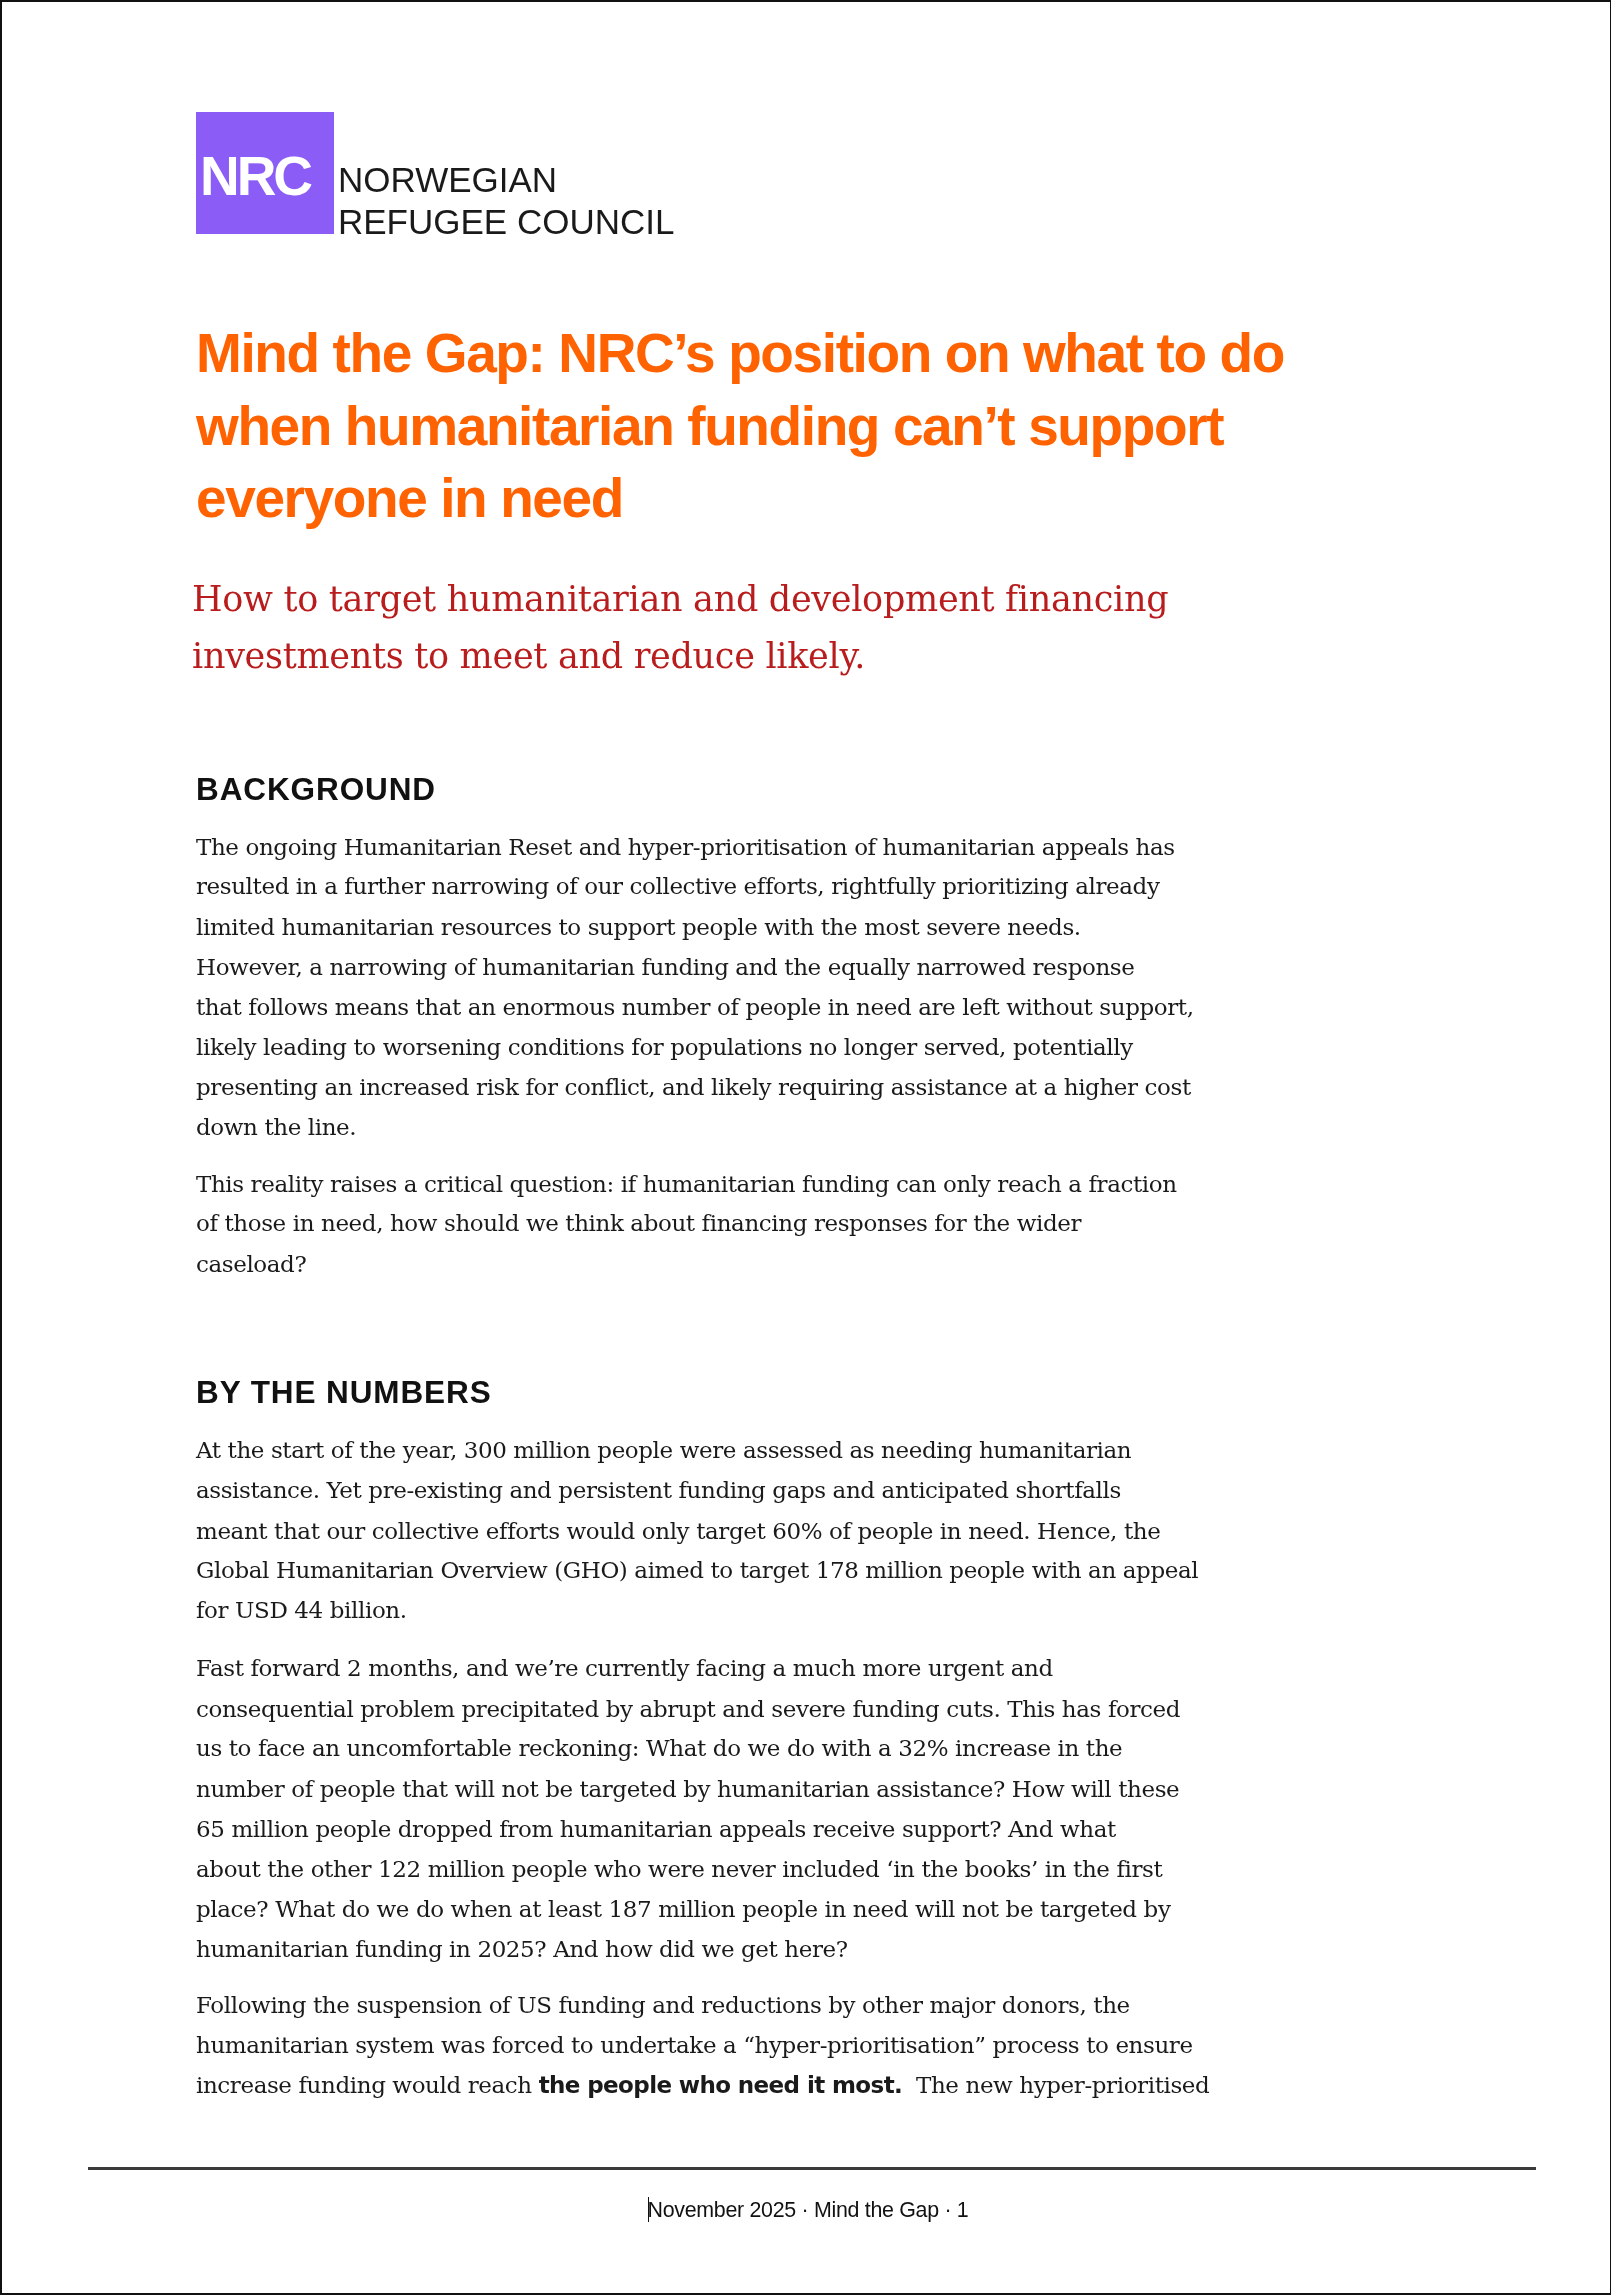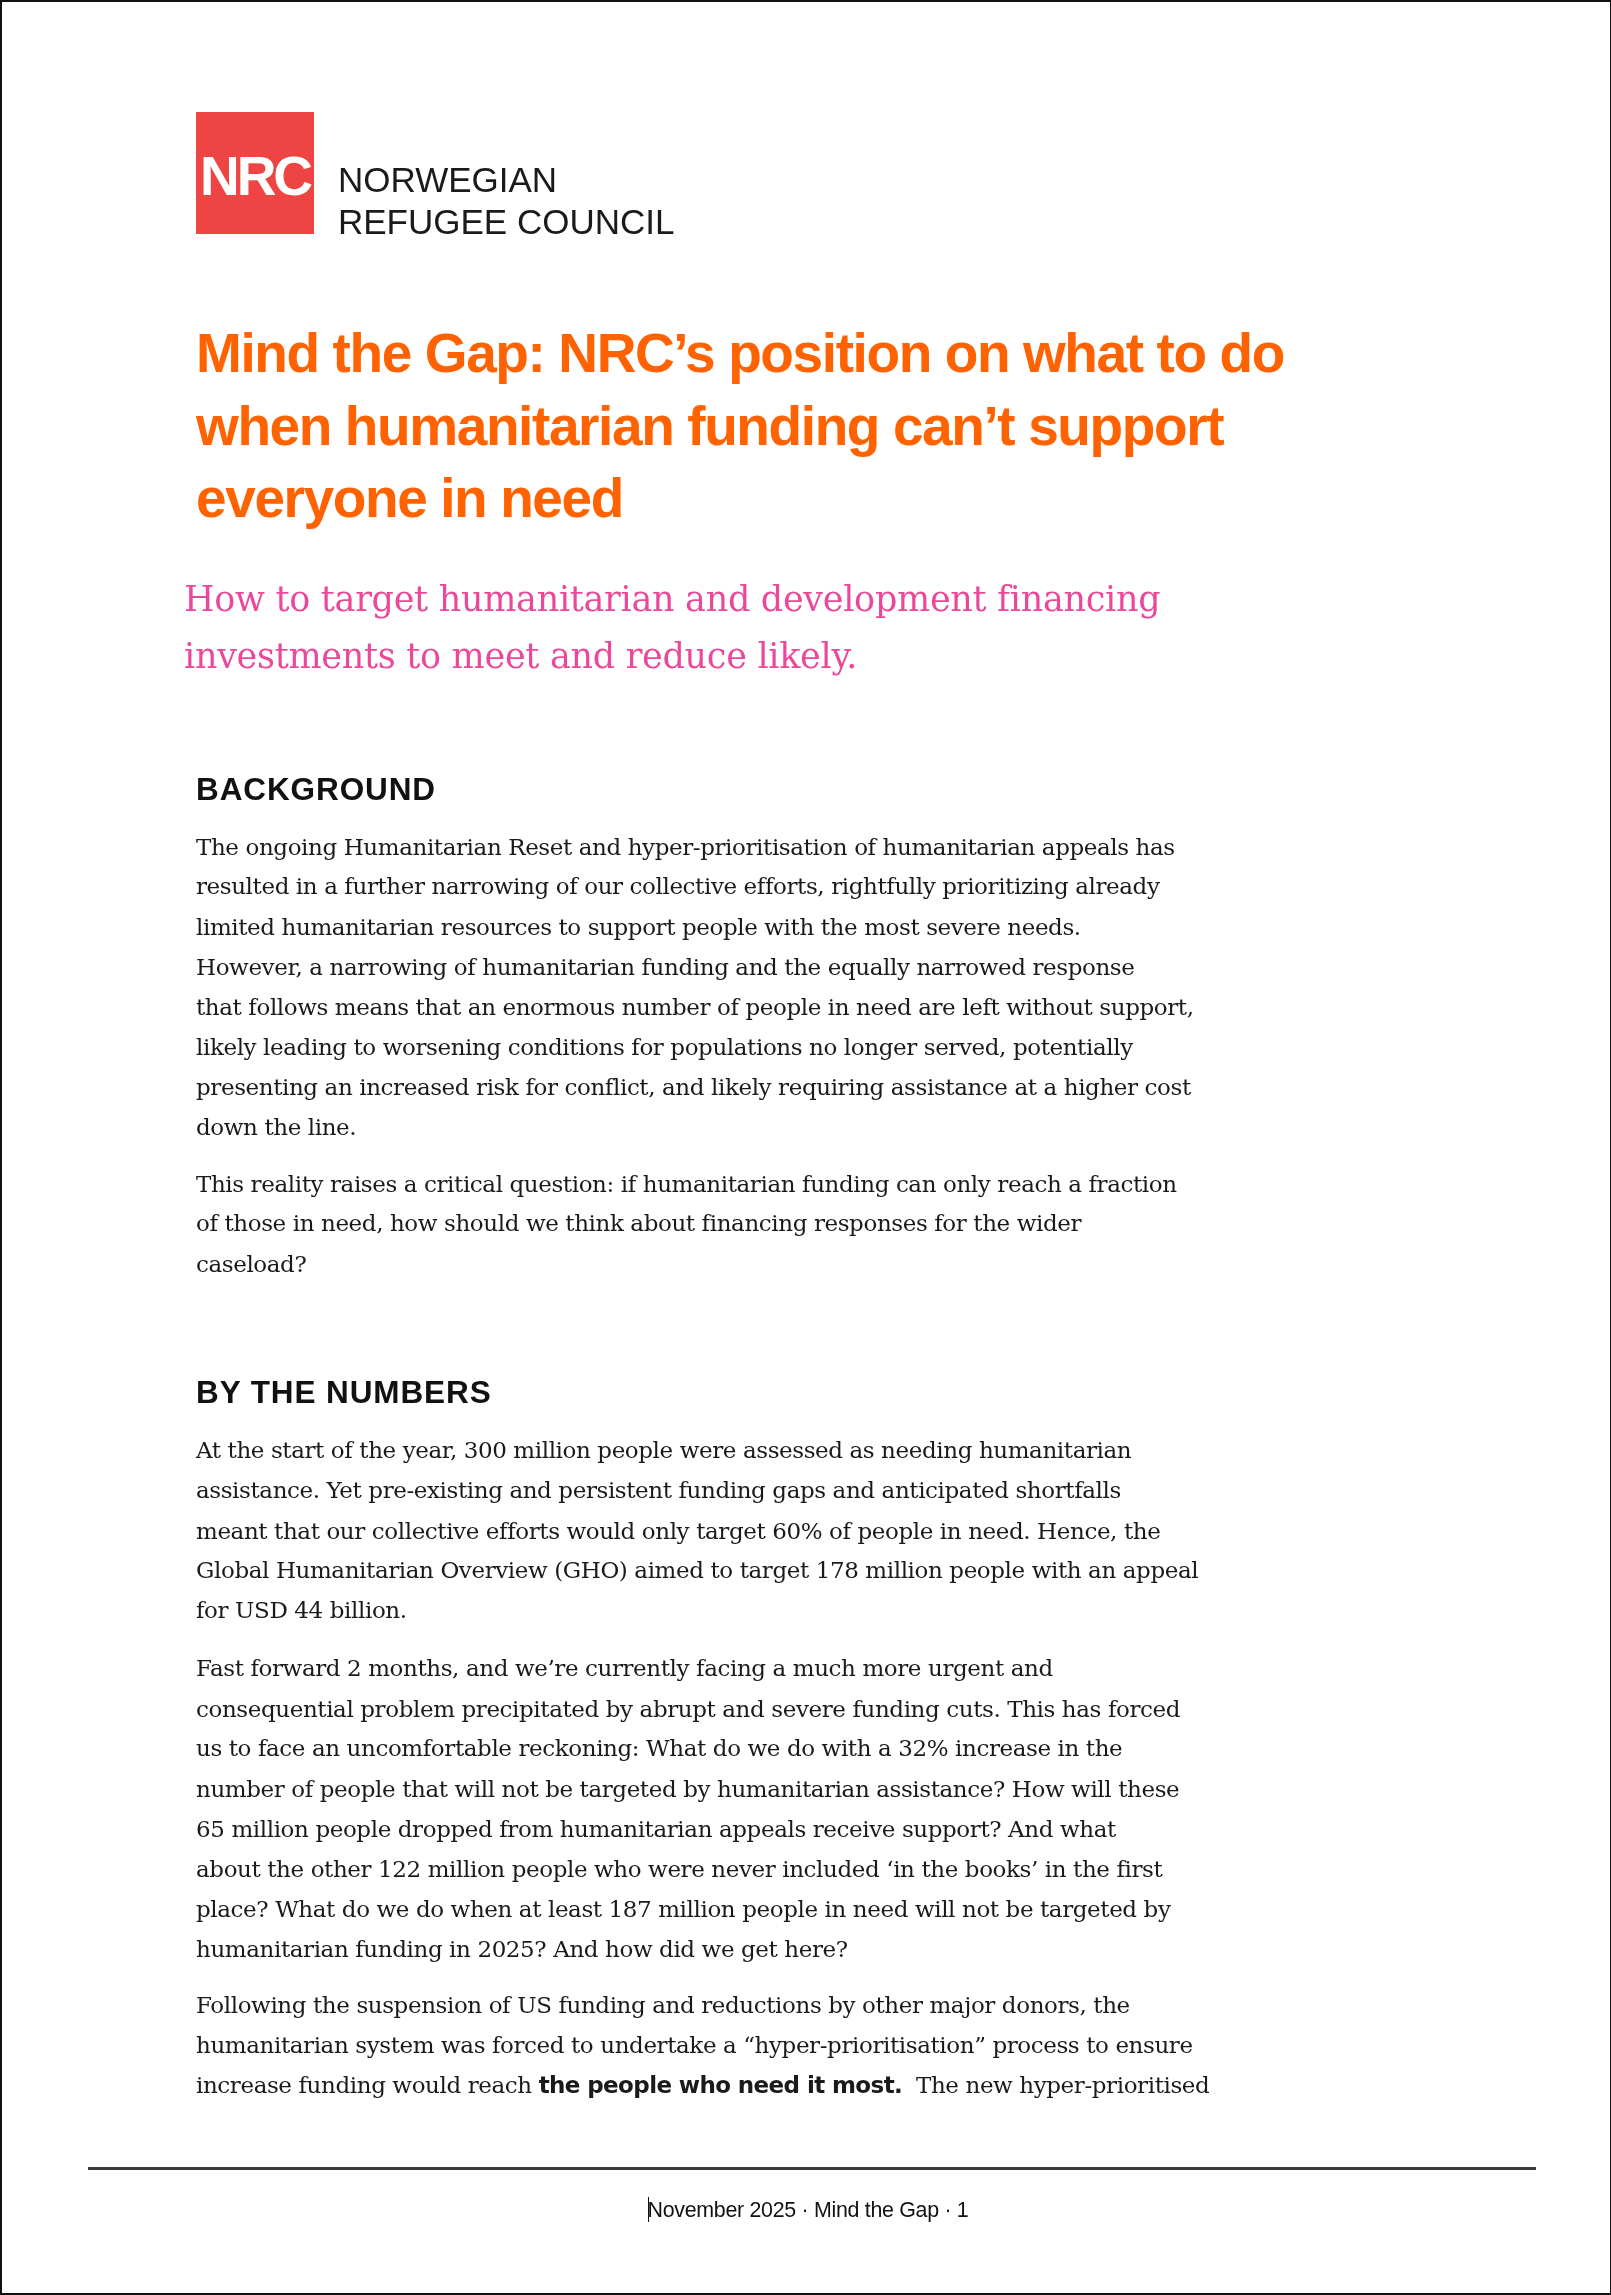--- a/index.html
+++ b/index.html
@@ -2,41 +2,41 @@
 <html style="font-size:10px"><head>
 <meta charset="utf-8">
 <style>
   html, body { margin: 0; padding: 0; background: #ffffff; }
   body { width: 1612px; height: 2295px; position: relative; overflow: hidden; }
   .page {
     position: absolute; left: 0; top: 0; width: 1612px; height: 2295px;
     box-sizing: border-box; border: 2.5px solid #111111; background: #ffffff;
   }
   .logo-box {
-    position: absolute; left: 194px; top: 110px; width: 118px; height: 122px;
-    background: #ef4444;
+    position: absolute; left: 194px; top: 110px; width: 138px; height: 122px;
+    background: #8b5cf6;
   }
   .logo-mark {
     position: absolute; left: 0; top: 0; width: 118px; height: 122px;
     display: flex; align-items: center; justify-content: center;
     color: #ffffff; font-family: "Liberation Sans", sans-serif; font-weight: bold;
     font-size: 55px; letter-spacing: -3.1px; padding-top: 5px; box-sizing: border-box;
   }
   .wordmark {
     position: absolute; left: 336px; font-family: Liberation Sans, sans-serif;
     font-size: 35px; color: #1a1a1a; line-height: 42px; white-space: nowrap;
   }
   .title-line {
     position: absolute; left: 194px; font-family: "Liberation Sans", sans-serif;
     font-weight: bold; font-size: 55px; letter-spacing: -1.4px; color: #ff6200;
     line-height: 73px; white-space: nowrap;
   }
   .subtitle-line {
-    position: absolute; left: 182px; font-family: "DejaVu Serif", serif;
-    font-size: 35px; color: #ec4899; line-height: 58px; white-space: nowrap;
+    position: absolute; left: 190px; font-family: "DejaVu Serif", serif;
+    font-size: 35px; color: #b91c1c; line-height: 58px; white-space: nowrap;
     letter-spacing: -0.3px;
   }
   .heading {
     position: absolute; left: 194px; font-family: "Liberation Sans", sans-serif;
     font-weight: bold; font-size: 31.5px; letter-spacing: 0.9px; color: #111111;
     line-height: 40px; white-space: nowrap;
   }
   .line {
     position: absolute; left: 194px; font-family: "DejaVu Serif", serif;
     font-size: 23px; color: #1a1a1a; line-height: 40px; white-space: nowrap;

